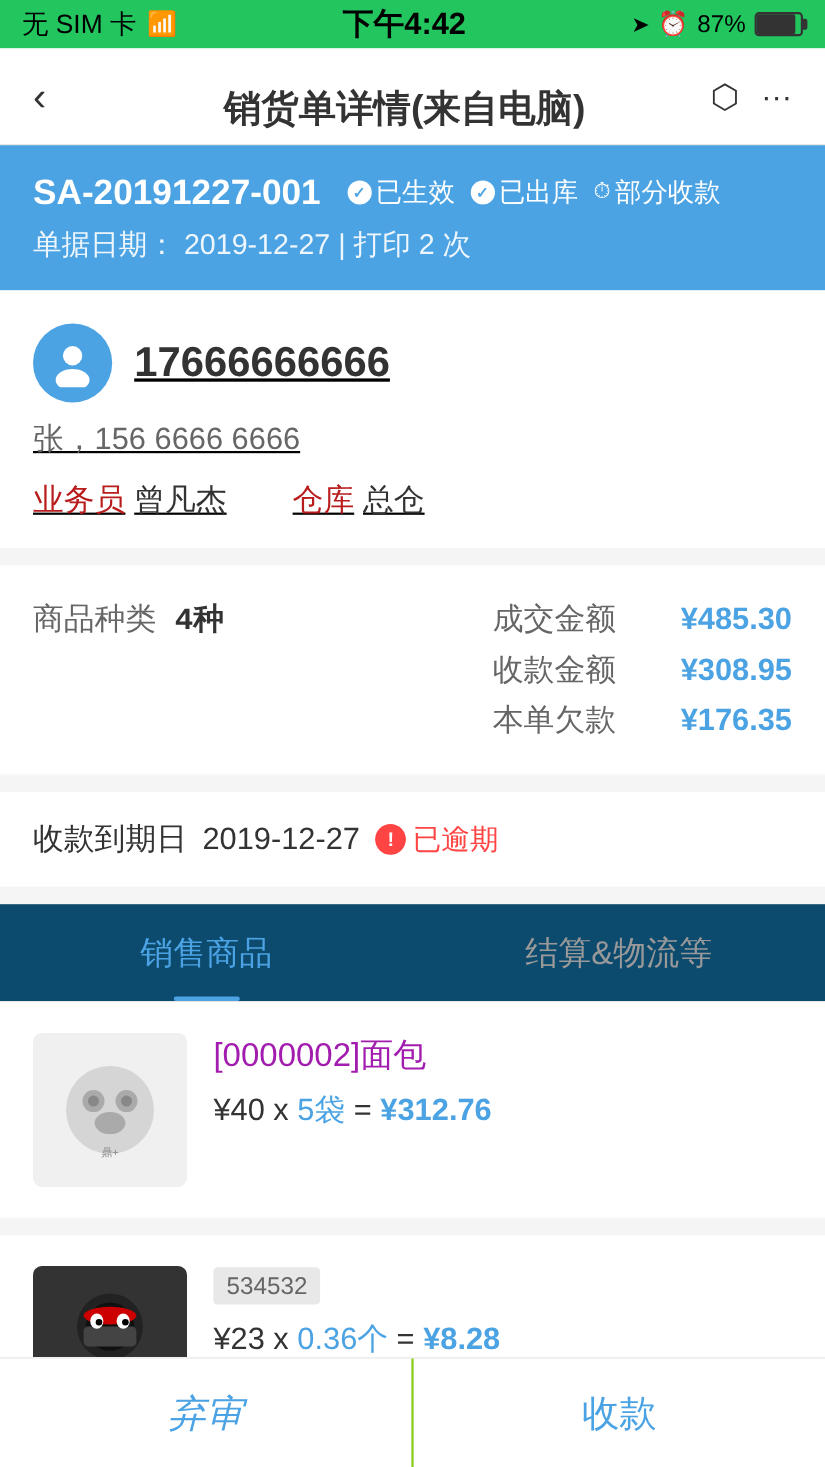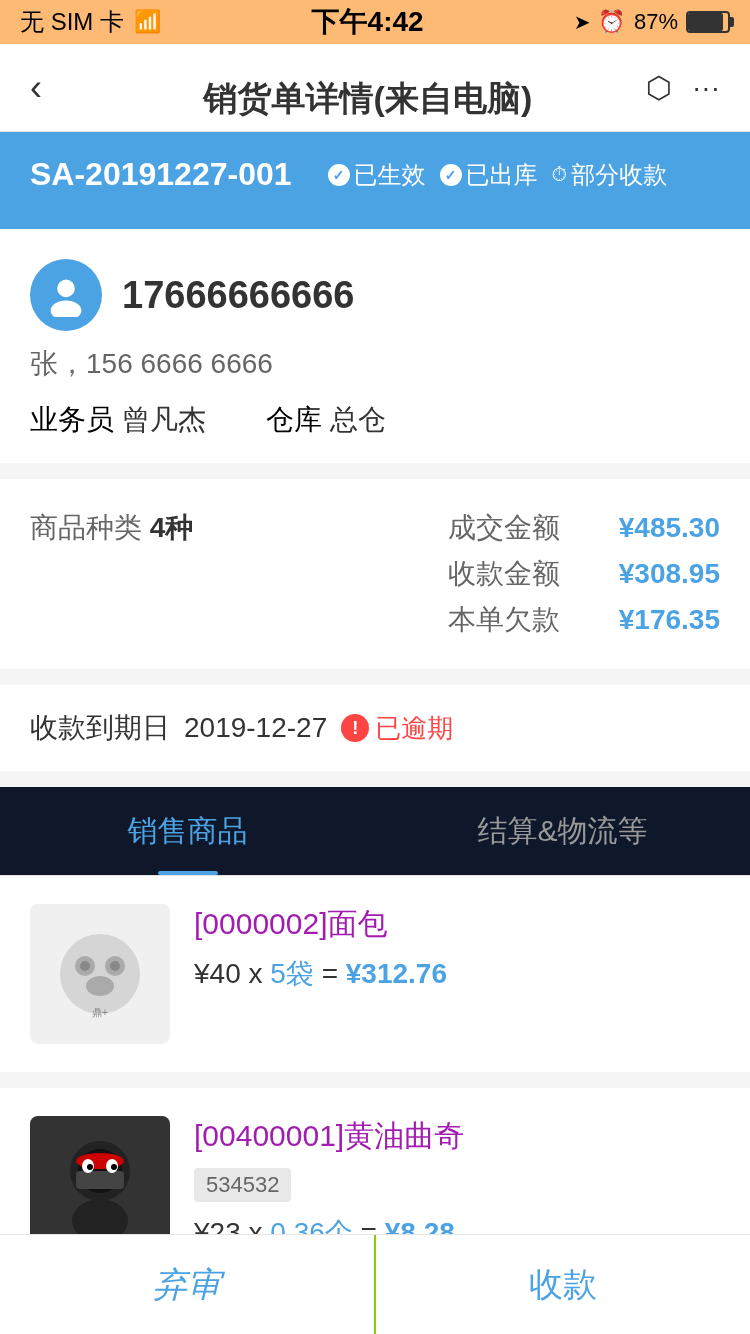--- a/index.html
+++ b/index.html
@@ -9,21 +9,21 @@
       background: #f5f5f5;
       width: 750px;
       min-height: 1334px;
       overflow-x: hidden;
       font-size: 28px;
     }
 
     
     .status-bar {
       height: 44px;
-      background: #fdba74;
+      background: #22c55e;
       display: flex;
       align-items: center;
       justify-content: space-between;
       padding: 0 20px;
       font-size: 24px;
       font-weight: 500;
     }
     .status-left { display: flex; align-items: center; gap: 10px; }
     .status-right { display: flex; align-items: center; gap: 8px; font-size: 22px; }
     .wifi-icon { font-size: 22px; }
@@ -85,21 +85,21 @@
     }
 
     
     .order-header {
       background: #4BA3E3;
       padding: 24px 30px;
     }
     .order-header-top {
       display: flex;
       align-items: center;
-      gap: 36px;
+      gap: 24px;
       margin-bottom: 12px;
     }
     .order-id {
       font-size: 32px;
       font-weight: 700;
       color: #fff;
     }
     .order-badges {
       display: flex;
       align-items: center;
@@ -137,20 +137,21 @@
       font-size: 26px;
       color: #fff;
       opacity: 0.9;
     }
 
     
     .customer-section {
       background: #fff;
       padding: 30px 30px 24px;
       margin-bottom: 16px;
+      text-decoration: underline;
     }
     .customer-top {
       display: flex;
       align-items: center;
       gap: 20px;
       margin-bottom: 14px;
     }
     .avatar {
       width: 72px; height: 72px;
       border-radius: 50%;
@@ -171,33 +172,33 @@
       color: #666;
       margin-bottom: 18px;
     }
     .customer-meta {
       display: flex;
       gap: 60px;
       font-size: 28px;
       color: #333;
     }
     .meta-item { display: flex; gap: 8px; align-items: center; }
-    .meta-label { color: #000000; }
+    .meta-label { color: #b91c1c; }
     .meta-value { color: #333; font-weight: 500; }
 
     
     .stats-section {
       background: #fff;
       padding: 30px;
       margin-bottom: 16px;
       display: flex;
       justify-content: space-between;
       align-items: flex-start;
     }
-    .stats-left { font-size: 28px; color: #333; }
+    .stats-left { font-size: 28px; color: #333; font-family: Liberation Mono, monospace; }
     .stats-label { color: #666; }
     .stats-value { font-weight: 600; }
     .stats-right {
       display: flex;
       flex-direction: column;
       gap: 8px;
       text-align: right;
     }
     .stats-row {
       display: flex;
@@ -234,21 +235,21 @@
       display: flex;
       align-items: center;
       justify-content: center;
       color: #fff;
       font-size: 18px;
       font-weight: bold;
     }
 
     
     .tabs-section {
-      background: #0f172a;
+      background: #0c4a6e;
       display: flex;
       border-bottom: 1px solid #e5e5e5;
     }
     .tab {
       flex: 1;
       height: 88px;
       display: flex;
       flex-direction: column;
       align-items: center;
       justify-content: center;
@@ -391,20 +392,25 @@
       <div class="badge">
         <div class="check-icon">✓</div>
         <span>已出库</span>
       </div>
       <div class="badge-partial">
         <span class="clock-icon">⏱</span>
         <span>部分收款</span>
       </div>
     </div>
   </div>
+  <div class="order-date">
+    <span>单据日期：</span>
+    <span>2019-12-27</span>
+    <span>| 打印 2 次</span>
+  </div>
 </div>
 
 <div class="customer-section">
   <div class="customer-top">
     <div class="avatar">
       <svg viewBox="0 0 40 40">
         <circle cx="20" cy="14" r="8" fill="#fff"></circle>
         <ellipse cx="20" cy="34" rx="14" ry="9" fill="#fff"></ellipse>
       </svg>
     </div>
@@ -504,21 +510,20 @@
         <ellipse cx="58" cy="50" rx="6" ry="7" fill="#fff"></ellipse>
         <ellipse cx="82" cy="50" rx="6" ry="7" fill="#fff"></ellipse>
         <circle cx="60" cy="51" r="3" fill="#000"></circle>
         <circle cx="84" cy="51" r="3" fill="#000"></circle>
 
         <ellipse cx="70" cy="105" rx="28" ry="22" fill="#222"></ellipse>
         <text x="70" y="130" text-anchor="middle" font-size="10" fill="#888">BOUND</text>
       </svg>
     </div>
     <div class="product-info">
-      <div class="product-code">[00400001]黄油曲奇</div>
       <div class="product-tag">534532</div>
       <div class="product-price">
         <span>¥23 x </span>
         <span class="price-qty">0.36个</span>
         <span> = </span>
         <span class="price-total">¥8.28</span>
       </div>
     </div>
   </div>
 

